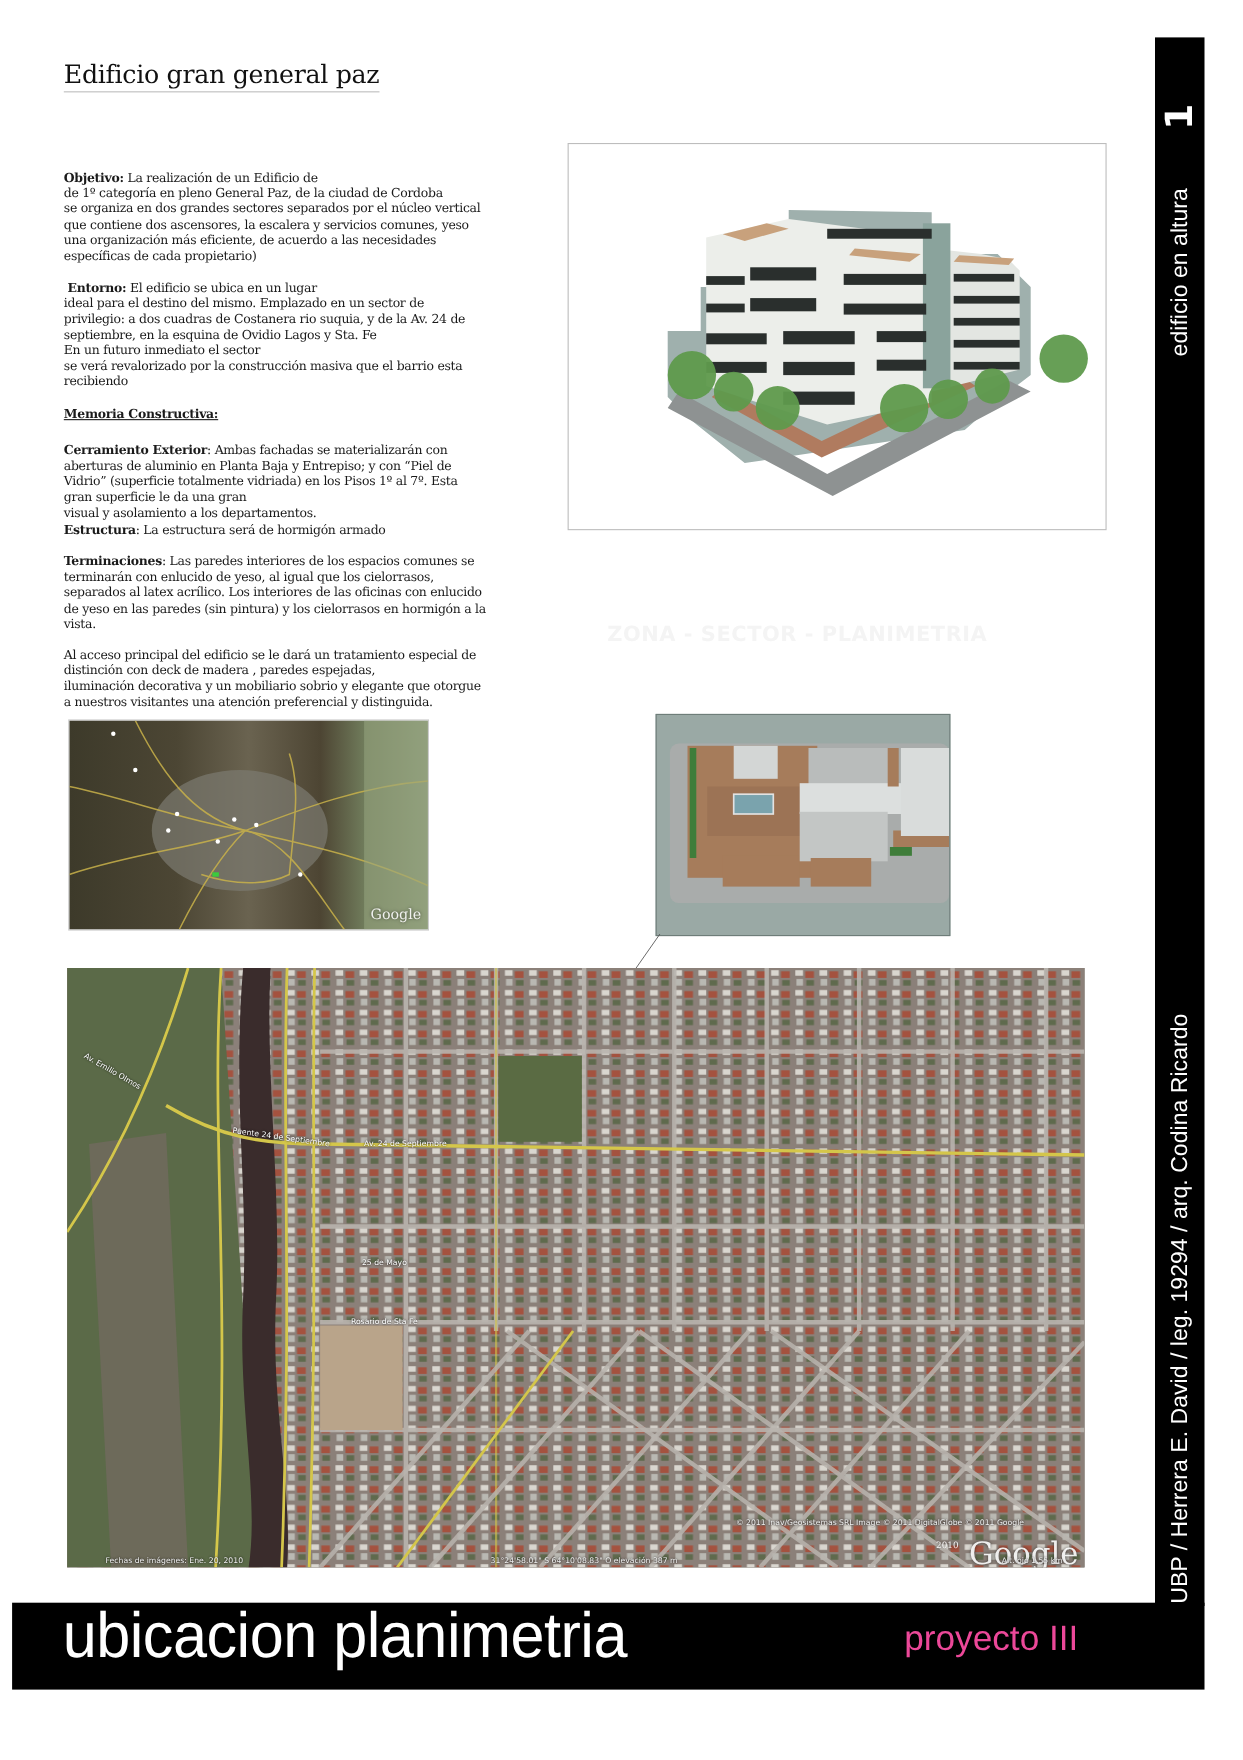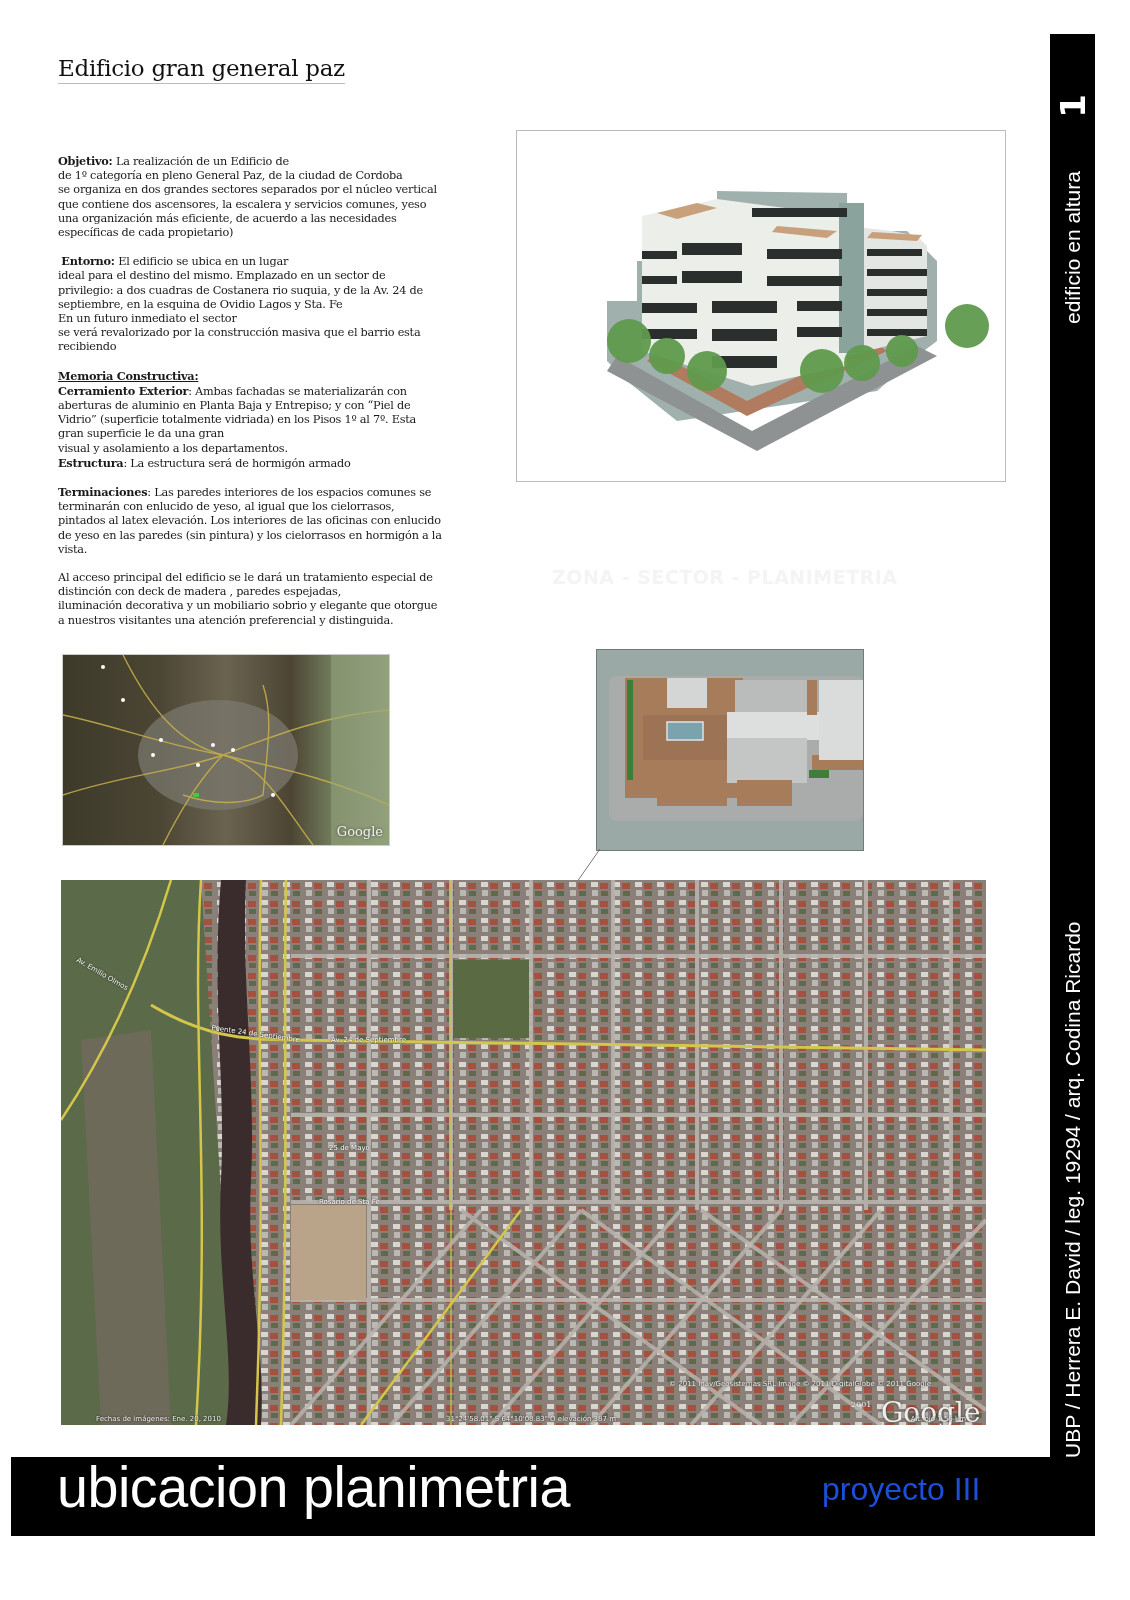--- a/index.html
+++ b/index.html
@@ -14,21 +14,21 @@
       border-bottom: 1.5px solid #bdbdbd;
     }
     .body-text {
       position: absolute; left: 58px; top: 154px; width: 418px;
       font-family: "DejaVu Serif", serif; font-size: 11.3px; line-height: 14.2px;
       letter-spacing: -0.25px; color: #1a1a1a;
     }
     .body-text p { margin: 0 0 14px 0; }
     .body-text b { font-weight: bold; }
     .body-text .line { display: block; }
-    .memo-heading { font-weight: bold; text-decoration: underline; display: inline-block; margin-bottom: 1px; }
+    .memo-heading { font-weight: bold; text-decoration: underline; display: inline-block; margin-bottom: 19px; }
 
     .render-frame {
       position: absolute; left: 516px; top: 130px; width: 488px; height: 350px;
       border: 1px solid #bdbdbd; background: #fff;
     }
     .watermark {
       position: absolute; left: 552px; top: 566px;
       font-family: "DejaVu Sans", sans-serif; font-weight: bold; font-size: 19px;
       color: #f4f4f4; letter-spacing: 0.5px;
     }
@@ -76,21 +76,21 @@
     }
     .bottom-bar {
       position: absolute; left: 11px; top: 1457px; width: 1084px; height: 79px; background: #000;
     }
     .bottom-title {
       position: absolute; left: 57px; top: 1453px; color: #fff;
       font-family: "Liberation Sans", sans-serif; font-size: 58px; letter-spacing: -0.5px;
       transform: scaleX(0.96); transform-origin: left;
     }
     .bottom-sub {
-      position: absolute; left: 822px; top: 1471px; color: #1d4ed8;
+      position: absolute; left: 822px; top: 1471px; color: #ec4899;
       font-family: "Liberation Sans", sans-serif; font-size: 32px;
     }
   </style>
 </head>
 <body>
 
 <div class="title">Edificio gran general paz</div>
 
 <div class="body-text">
   <p>
@@ -115,21 +115,21 @@
     <b>Cerramiento Exterior</b><span>: Ambas fachadas se materializarán con</span>
     <span class="line">aberturas de aluminio en Planta Baja y Entrepiso; y con “Piel de</span>
     <span class="line">Vidrio” (superficie totalmente vidriada) en los Pisos 1º al 7º. Esta</span>
     <span class="line">gran superficie le da una gran</span>
     <span class="line">visual y asolamiento a los departamentos.</span>
     <span class="line"><b>Estructura</b><span>: La estructura será de hormigón armado</span></span>
   </p>
   <p>
     <b>Terminaciones</b><span>: Las paredes interiores de los espacios comunes se</span>
     <span class="line">terminarán con enlucido de yeso, al igual que los cielorrasos,</span>
-    <span class="line">pintados al latex elevación. Los interiores de las oficinas con enlucido</span>
+    <span class="line">separados al latex acrílico. Los interiores de las oficinas con enlucido</span>
     <span class="line">de yeso en las paredes (sin pintura) y los cielorrasos en hormigón a la</span>
     <span class="line">vista.</span>
   </p>
   <p>
     <span class="line">Al acceso principal del edificio se le dará un tratamiento especial de</span>
     <span class="line">distinción con deck de madera , paredes espejadas,</span>
     <span class="line">iluminación decorativa y un mobiliario sobrio y elegante que otorgue</span>
     <span class="line">a nuestros visitantes una atención preferencial y distinguida.</span>
   </p>
 </div>
@@ -298,21 +298,21 @@
     <rect x="392" y="80" width="76" height="78" fill="#5a6b43"></rect>
 
     <rect x="230" y="325" width="75" height="95" fill="#b9a48a"></rect>
   </svg>
   <span class="street-label" style="left:150px; top:150px; transform:rotate(8deg);">Puente 24 de Septiembre</span>
   <span class="street-label" style="left:270px; top:156px;">Av. 24 de Septiembre</span>
   <span class="street-label" style="left:268px; top:264px;">25 de Mayo</span>
   <span class="street-label" style="left:258px; top:318px;">Rosario de Sta Fe</span>
   <span class="street-label" style="left:12px; top:90px; transform:rotate(30deg);">Av. Emilio Olmos</span>
   <span class="map-caption" style="left:608px; top:500px; font-size:7px; text-align:center;">© 2011 Inav/Geosistemas SRL  Image © 2011 DigitalGlobe  © 2011 Google</span>
-  <span class="google-mark" style="left:790px; top:482px; font-size:8px;">2001</span>
+  <span class="google-mark" style="left:790px; top:482px; font-size:8px;">2010</span>
   <span class="google-mark" style="left:820px; top:478px; font-size:28px;">Google</span>
   <span class="map-caption" style="left:3px; bottom:2px;padding-left:32px;">Fechas de imágenes: Ene. 20, 2010</span>
   <span class="map-caption" style="left:385px; bottom:2px;">31°24'58.01" S    64°10'08.83" O   elevación 387 m</span>
   <span class="map-caption" style="right:20px; bottom:2px;">Alt. ojo  1.55 km</span>
 </div>
 
 <div class="side-bar"></div>
 <div class="side-number">1</div>
 <div class="side-text" style="left:1061px; top:324px;">edificio en altura</div>
 <div class="side-text" style="left:1061px; top:1458px;">UBP / Herrera E. David   /   leg. 19294   /   arq. Codina Ricardo</div>

